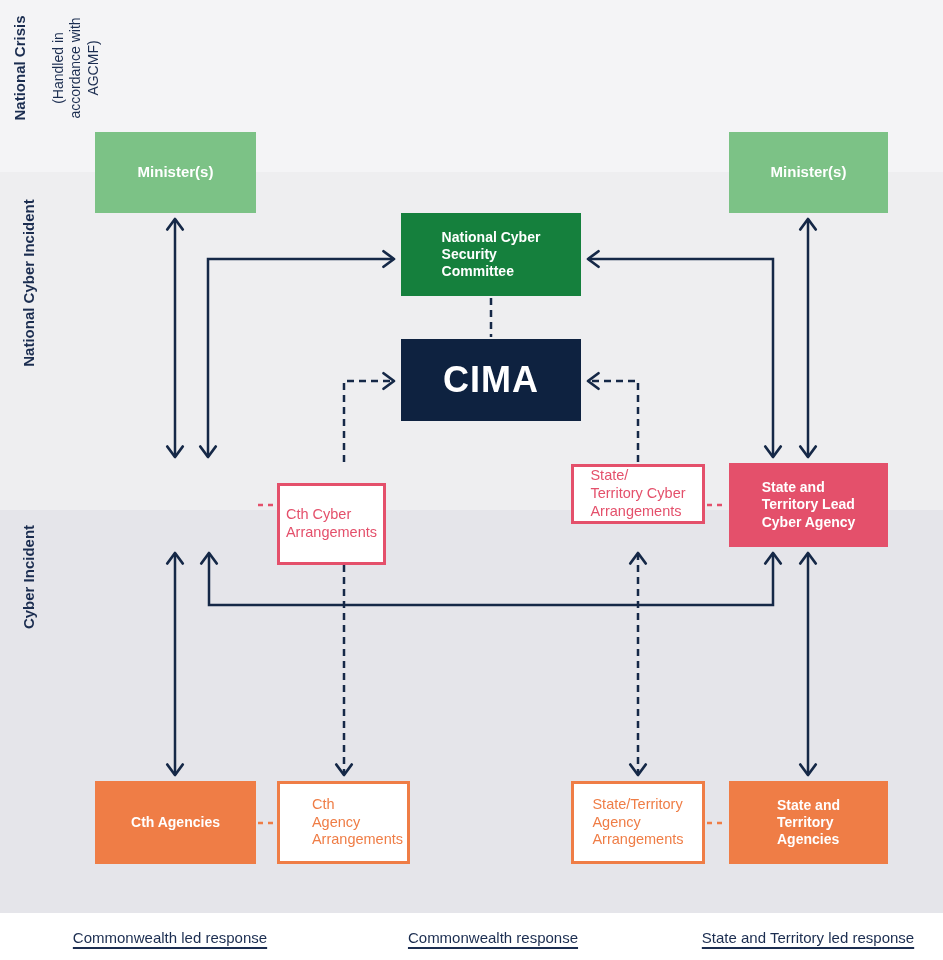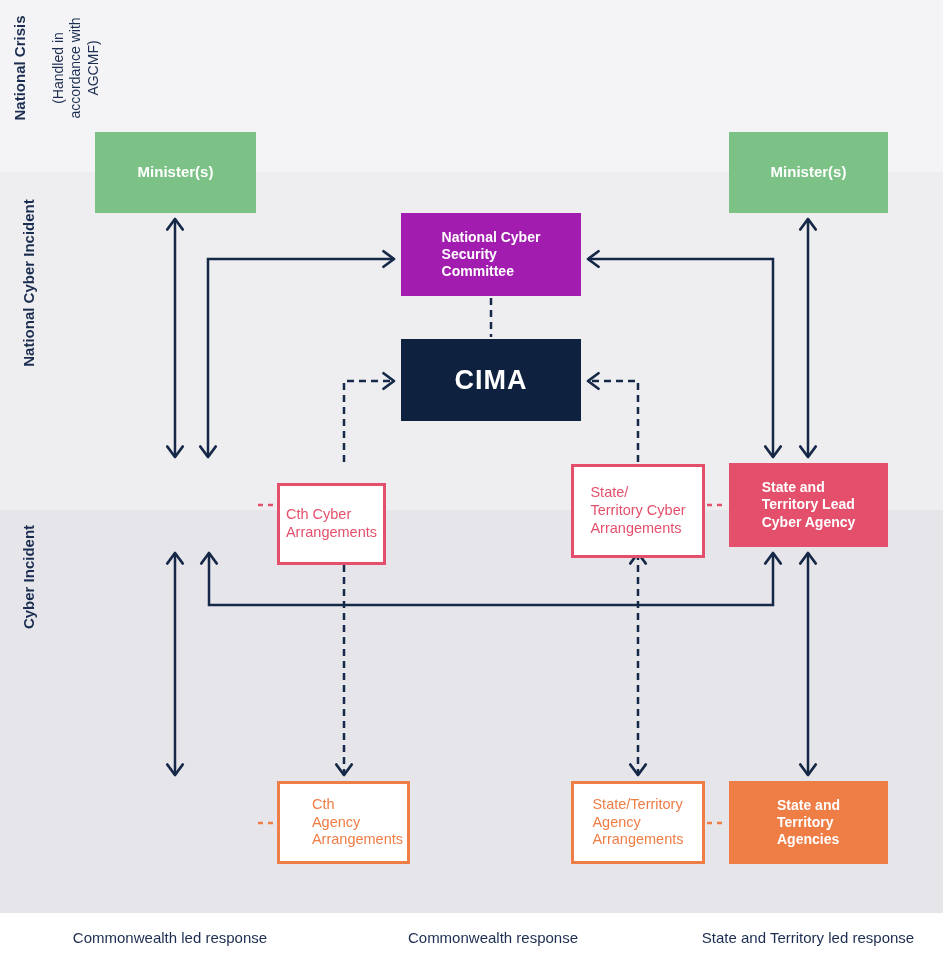--- a/index.html
+++ b/index.html
@@ -11,37 +11,37 @@
   .band-1{top:0;height:172px;background:#F4F4F6;}
   .band-2{top:172px;height:338px;background:#EEEEF0;}
   .band-3{top:510px;height:403px;background:#E5E5EA;}
   .wires{position:absolute;left:0;top:0;width:943px;height:960px;pointer-events:none;}
   .node{
     position:absolute;display:flex;align-items:center;justify-content:center;
     white-space:pre-line;color:#fff;font-weight:bold;
     font-size:14px;line-height:1.22;box-sizing:border-box;
   }
   .node.green{background:#7CC286;font-size:15px;}
-  .node.teal{background:#a21caf;}
-  .node.navy{background:#0E2240;font-size:27px;letter-spacing:1px;}
+  .node.teal{background:#15803d;}
+  .node.navy{background:#0E2240;font-size:36px;letter-spacing:1px;}
   .node.pink{background:#E4506B;}
   .node.orange{background:#EF7D46;}
   .node.outline-pink{background:#fff;border:3px solid #E4506B;color:#E4506B;font-weight:normal;font-size:14.5px;}
   .node.outline-orange{background:#fff;border:3px solid #EF7D46;color:#EF7D46;font-weight:normal;font-size:14.5px;}
   .vlabel{
     position:absolute;transform:translate(-50%,-50%) rotate(-90deg);
     color:#1B2D50;text-align:center;white-space:pre-line;line-height:1.25;
   }
   .vlabel .vl-title{font-weight:bold;font-size:15px;display:block;}
   .vlabel .vl-sub{font-weight:normal;font-size:14px;display:block;}
   .vlabel.oneline{white-space:nowrap;font-weight:bold;font-size:15px;}
   .legend-item{
     position:absolute;top:929px;transform:translateX(-50%);
     color:#1B2D50;font-size:15px;
-    text-underline-offset:4px;text-decoration-thickness:1.5px;
+    text-decoration:underline;text-underline-offset:4px;text-decoration-thickness:1.5px;
     white-space:nowrap;
   }
 </style>
 </head>
 <body>
 
 <div class="canvas">
 
   <div class="band band-1"></div>
   <div class="band band-2"></div>
@@ -104,27 +104,28 @@
   <div class="node green" style="left:729px;top:132px;width:159px;height:81px;">Minister(s)</div>
 
   <div class="node teal" style="left:401px;top:213px;width:180px;height:83px;">National Cyber
 Security
 Committee</div>
 
   <div class="node navy" style="left:401px;top:339px;width:180px;height:82px;">CIMA</div>
 
   <div class="node outline-pink" style="left:277px;top:464px;width:109px;height:82px;margin-top:19px;">Cth Cyber
 Arrangements</div>
-  <div class="node outline-pink" style="left:571px;top:464px;width:134px;height:94px;">State/
+  <div class="node outline-pink" style="left:571px;top:464px;width:134px;height:60px;">State/
 Territory Cyber
 Arrangements</div>
   <div class="node pink" style="left:729px;top:463px;width:159px;height:84px;">State and
 Territory Lead
 Cyber Agency</div>
 
+  <div class="node orange" style="left:95px;top:781px;width:161px;height:83px;">Cth Agencies</div>
   <div class="node outline-orange" style="left:277px;top:781px;width:133px;height:83px;padding-left:28px;">Cth
 Agency
 Arrangements</div>
   <div class="node outline-orange" style="left:571px;top:781px;width:134px;height:83px;">State/Territory
 Agency
 Arrangements</div>
   <div class="node orange" style="left:729px;top:781px;width:159px;height:83px;">State and
 Territory
 Agencies</div>
 

